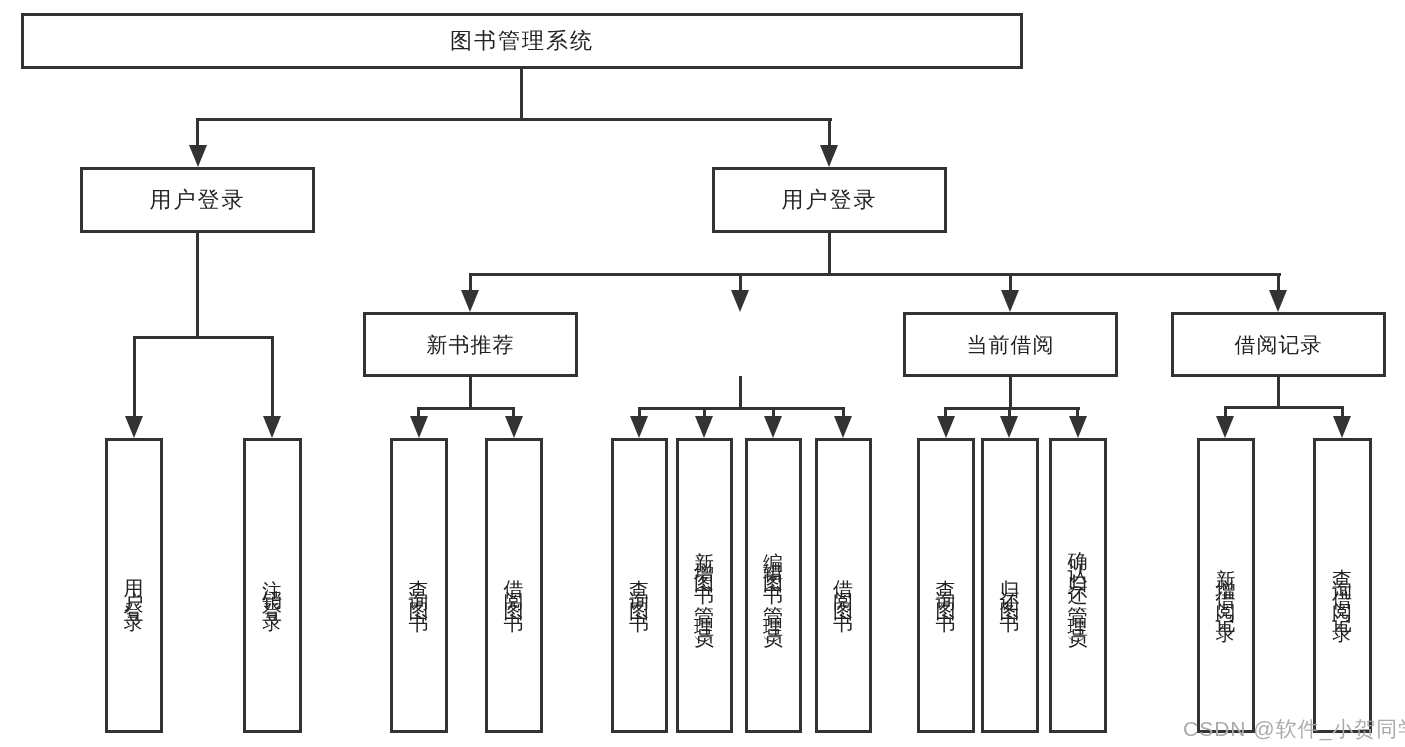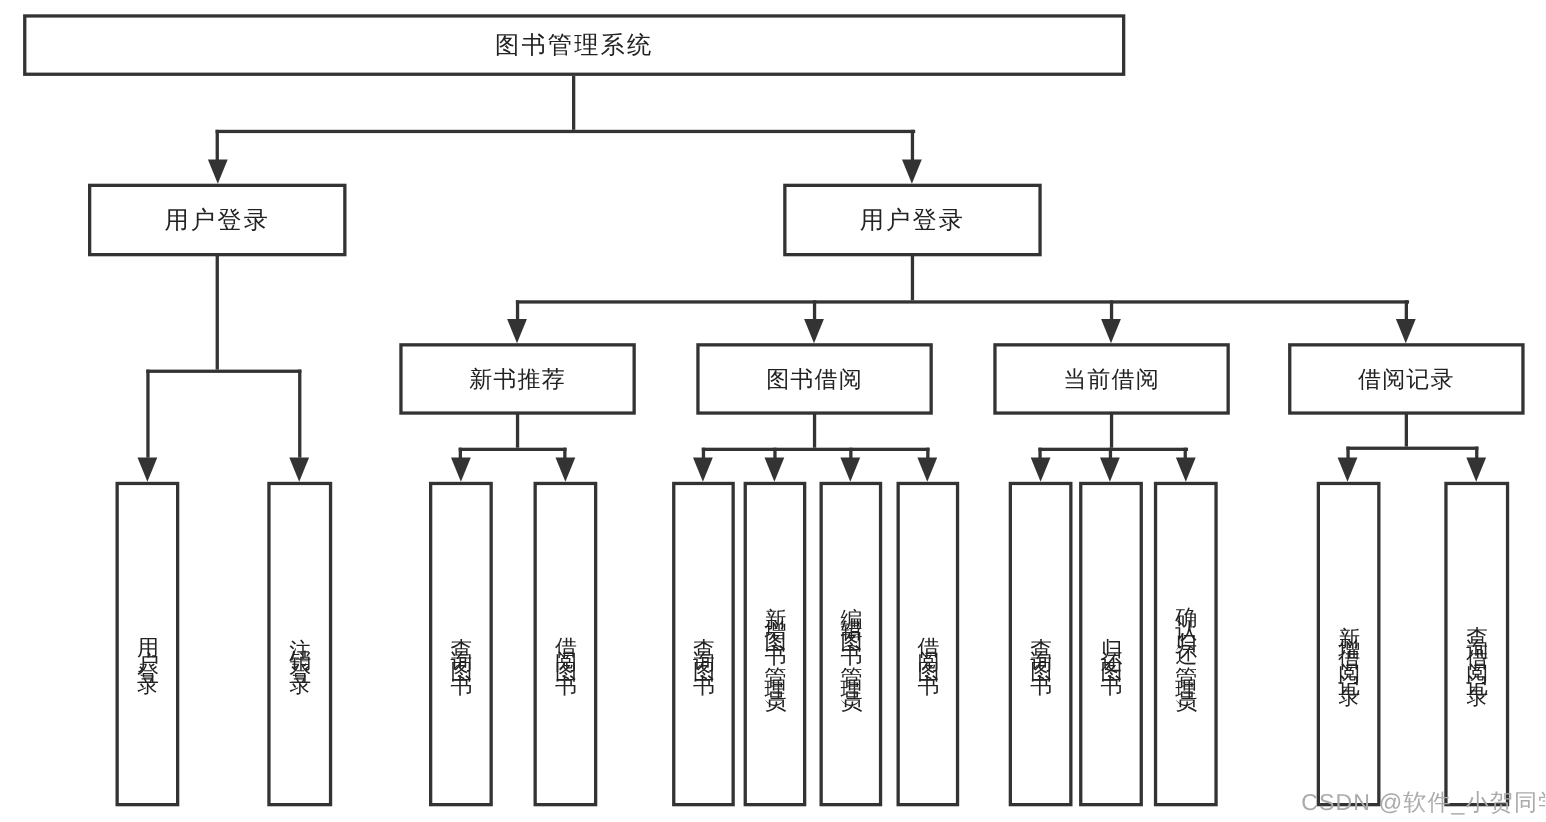--- a/index.html
+++ b/index.html
@@ -58,23 +58,20 @@
 
   <div class="box hbox" style="left:80px; top:167px; width:235px; height:66px;">
     <span>用户登录</span>
   </div>
   <div class="box hbox" style="left:712px; top:167px; width:235px; height:66px;">
     <span>用户登录</span>
   </div>
 
   <div class="box l3" style="left:363px; top:312px; width:215px; height:65px;">
     <span>新书推荐</span>
-  </div>
-  <div class="box l3" style="left:633px; top:312px; width:215px; height:65px;">
-    <span>图书借阅</span>
   </div>
   <div class="box l3" style="left:903px; top:312px; width:215px; height:65px;">
     <span>当前借阅</span>
   </div>
   <div class="box l3" style="left:1171px; top:312px; width:215px; height:65px;">
     <span>借阅记录</span>
   </div>
 
   <div class="box vbox" style="left:105px; top:438px; width:58px; height:295px;">
     <span>用户登录</span>

